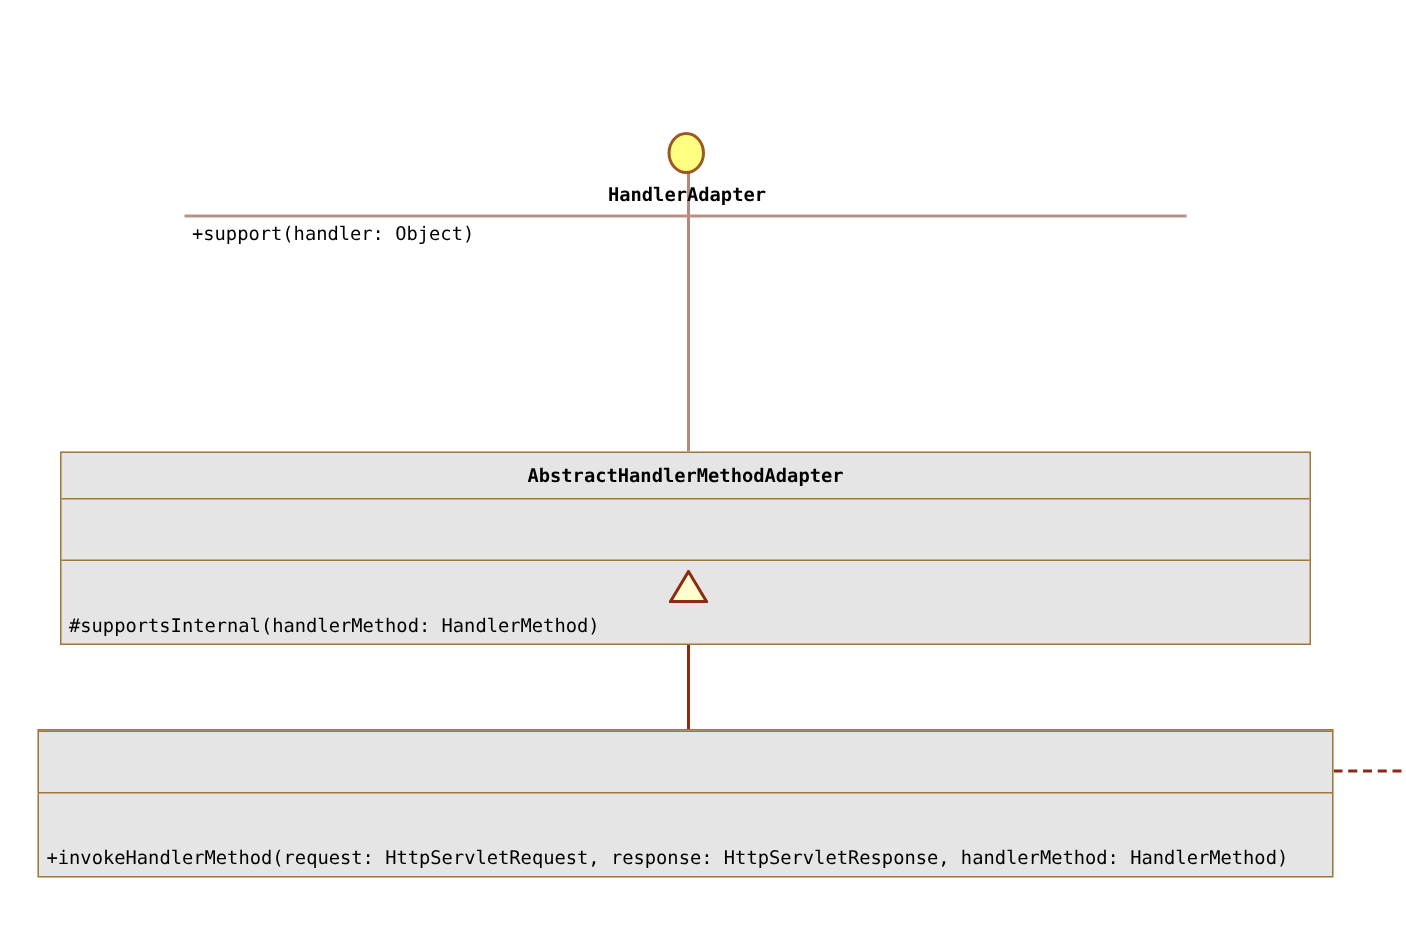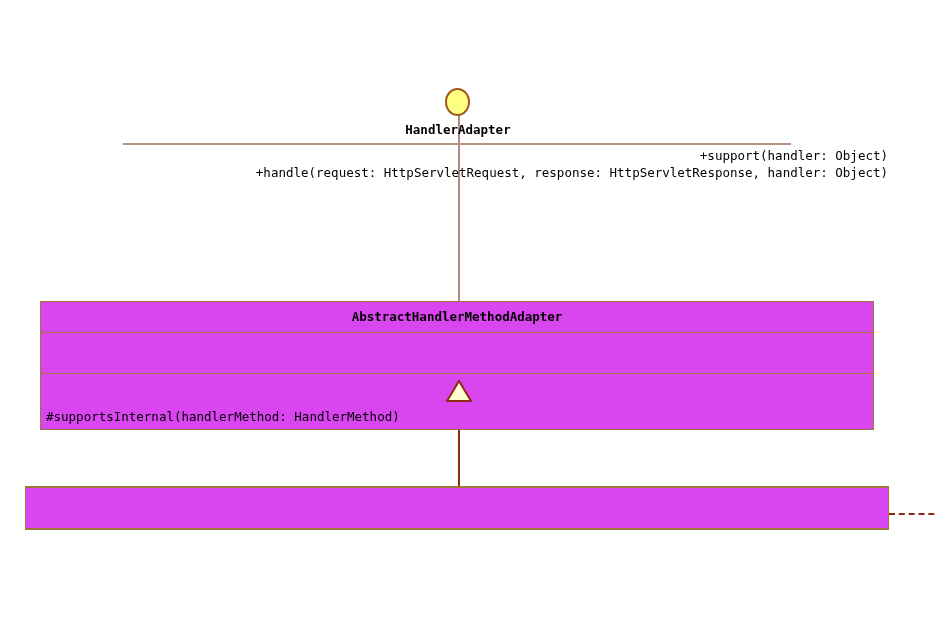--- a/index.html
+++ b/index.html
@@ -22,21 +22,21 @@
     left: 17px;
     top: 0;
     width: 937px;
     height: 465px;
   }
 
   
   .uml-node {
     position: absolute;
     box-sizing: border-box;
-    background: #d946ef;
+    background: #e5e5e5;
     border: 1px solid #A0763B;
     box-shadow: none;
     z-index: 5;
   }
   .uml-title {
     text-align: center;
     font-weight: bold;
     font-size: 12.5px;
     line-height: 14px;
     letter-spacing: 0px;
@@ -91,21 +91,20 @@
   }
   .iface-rule {
     position: absolute;
     height: 2px;
     background: #BC8F84;
     z-index: 6;
   }
   .iface-members {
     position: absolute;
     z-index: 6;
-    text-align: right;
   }
   .iface-members .uml-member {
     padding-left: 0;
   }
 
   
   .conn-v {
     position: absolute;
     width: 2px;
     background: #B18B80;
@@ -134,21 +133,20 @@
   <div class="iface-node" style="left:0px; top:0px; width:937px; height:0px;">
 
     <div class="iface-circle" style="left:428px; top:88px;"></div>
 
     <div class="iface-title" style="left:306px; top:123px; width:270px;">HandlerAdapter</div>
 
     <div class="iface-rule" style="left:106px; top:143px; width:668px;"></div>
 
     <div class="iface-members" style="left:111px; top:147px; width:760px;">
       <div class="uml-member">+support(handler: Object)</div>
-      <div class="uml-member">+handle(request: HttpServletRequest, response: HttpServletResponse, handler: Object)</div>
     </div>
   </div>
 
   <div class="conn-v" style="left:441px; top:101px; height:200px;"></div>
 
   <div class="uml-node" style="left:23px; top:301px; width:834px;">
     <div class="uml-title">AbstractHandlerMethodAdapter</div>
     <div class="uml-sep"></div>
     <div class="uml-compartment empty"></div>
     <div class="uml-sep"></div>
@@ -161,17 +159,20 @@
     <svg width="26" height="22" viewBox="0 0 26 22">
       <polygon points="13,1 25,21 1,21" fill="#FEFECE" stroke="#8A2B12" stroke-width="2"></polygon>
     </svg>
   </div>
   <div class="conn-v dark" style="left:441px; top:398px; height:90px;"></div>
 
   <div class="uml-node" style="left:8px; top:486px; width:864px;">
     <div class="uml-sep"></div>
     <div class="uml-compartment empty"></div>
     <div class="uml-sep"></div>
+    <div class="uml-compartment">
+      <div class="uml-member">+invokeHandlerMethod(request: HttpServletRequest, response: HttpServletResponse, handlerMethod: HandlerMethod)</div>
+    </div>
   </div>
 
   <div class="conn-dashed-h" style="left:872px; top:513px; width:65px;"></div>
 
 </div>
 
 </body></html>

